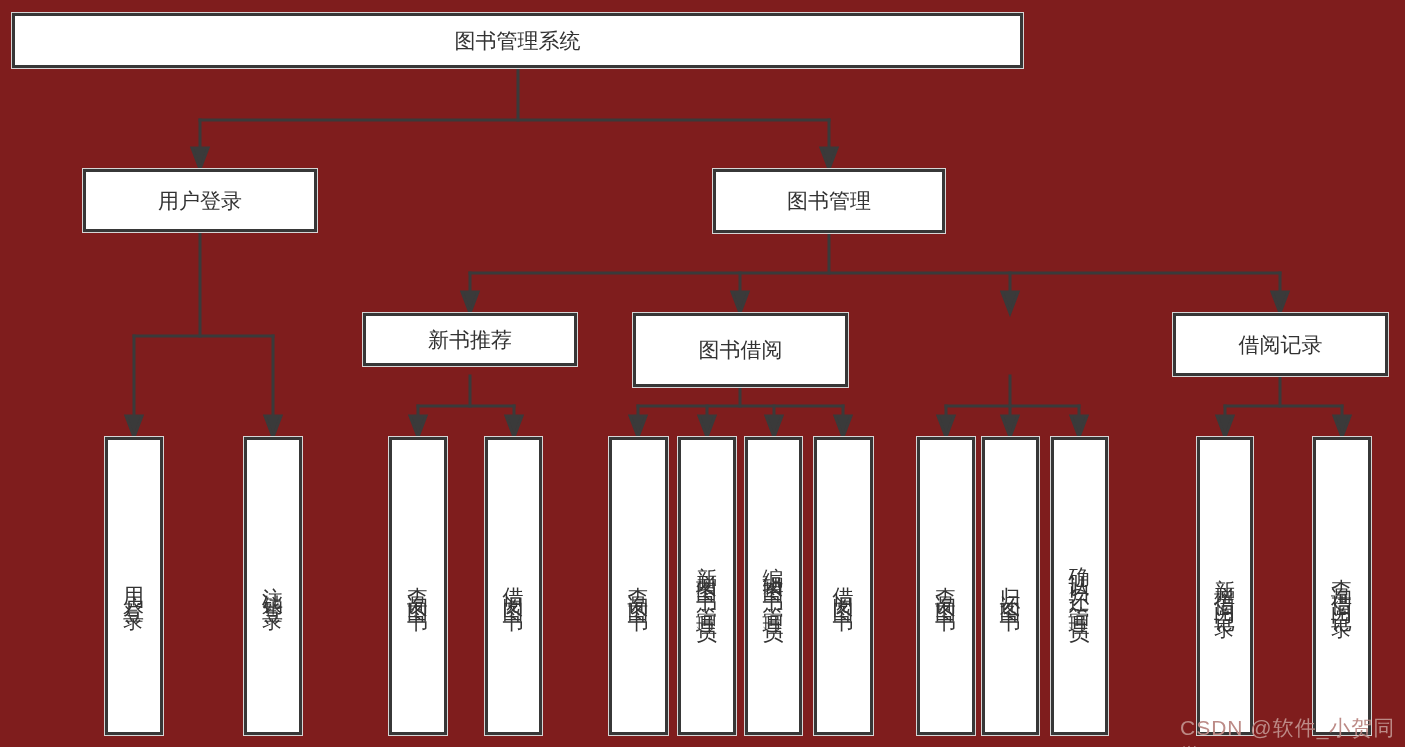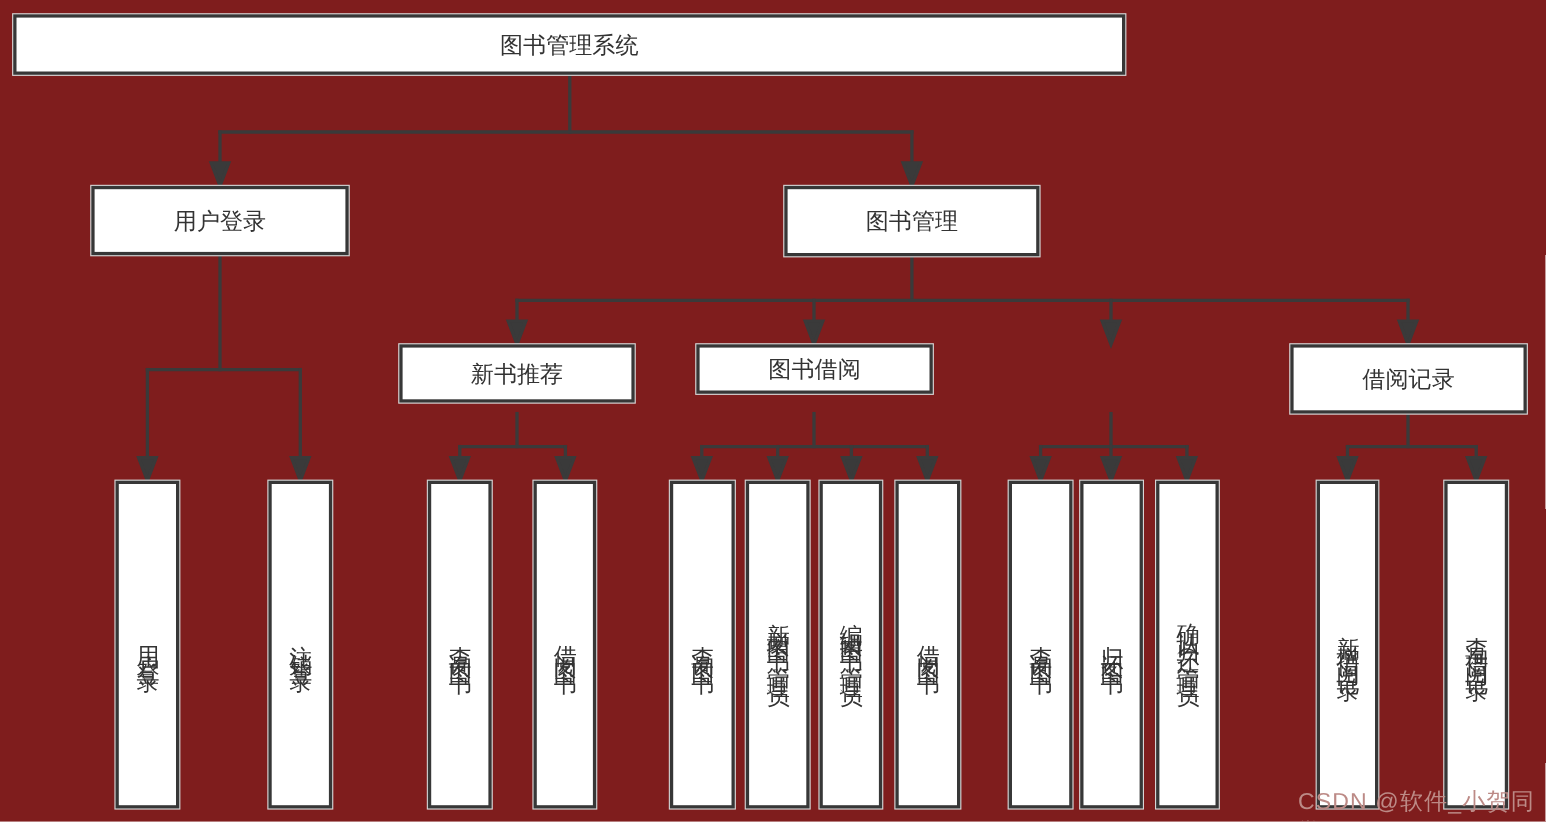--- a/index.html
+++ b/index.html
@@ -11,21 +11,21 @@
   .box{
     position:absolute;box-sizing:border-box;background:#ffffff;
     border:3px solid #373737;box-shadow:0 0 0 1px #d6d6d6;
     display:flex;align-items:center;justify-content:center;
     font-size:21px;color:#333333;white-space:nowrap;
   }
   .root-box   {left:12px;  top:13px;  width:1011px;height:55px;}
   .branch-a   {left:83px;  top:169px; width:234px; height:63px;}
   .branch-b   {left:713px; top:169px; width:232px; height:64px;}
   .module-1   {left:363px; top:313px; width:214px; height:53px;}
-  .module-2   {left:633px; top:313px; width:215px; height:45px;}
+  .module-2   {left:633px; top:313px; width:215px; height:74px;}
   .module-3   {left:903px; top:313px; width:215px; height:63px;}
   .module-4   {left:1173px;top:313px; width:215px; height:63px;}
   .leaf{top:437px;height:298px;}
   .leaf-1 {left:105px; width:58px;}
   .leaf-2 {left:244px; width:58px;}
   .leaf-3 {left:389px; width:58px;}
   .leaf-4 {left:485px; width:57px;}
   .leaf-5 {left:609px; width:59px;}
   .leaf-6 {left:678px; width:58px;}
   .leaf-7 {left:745px; width:57px;}

